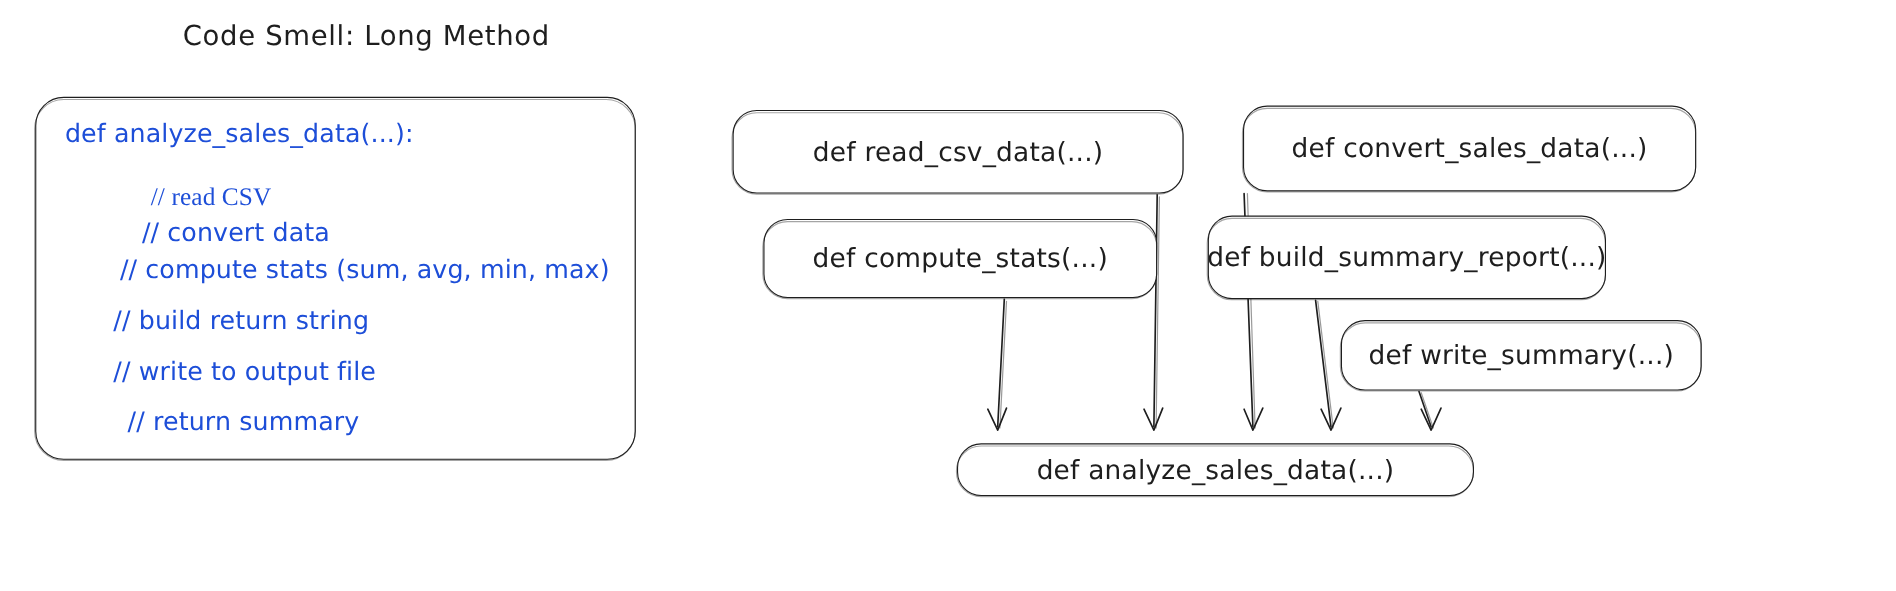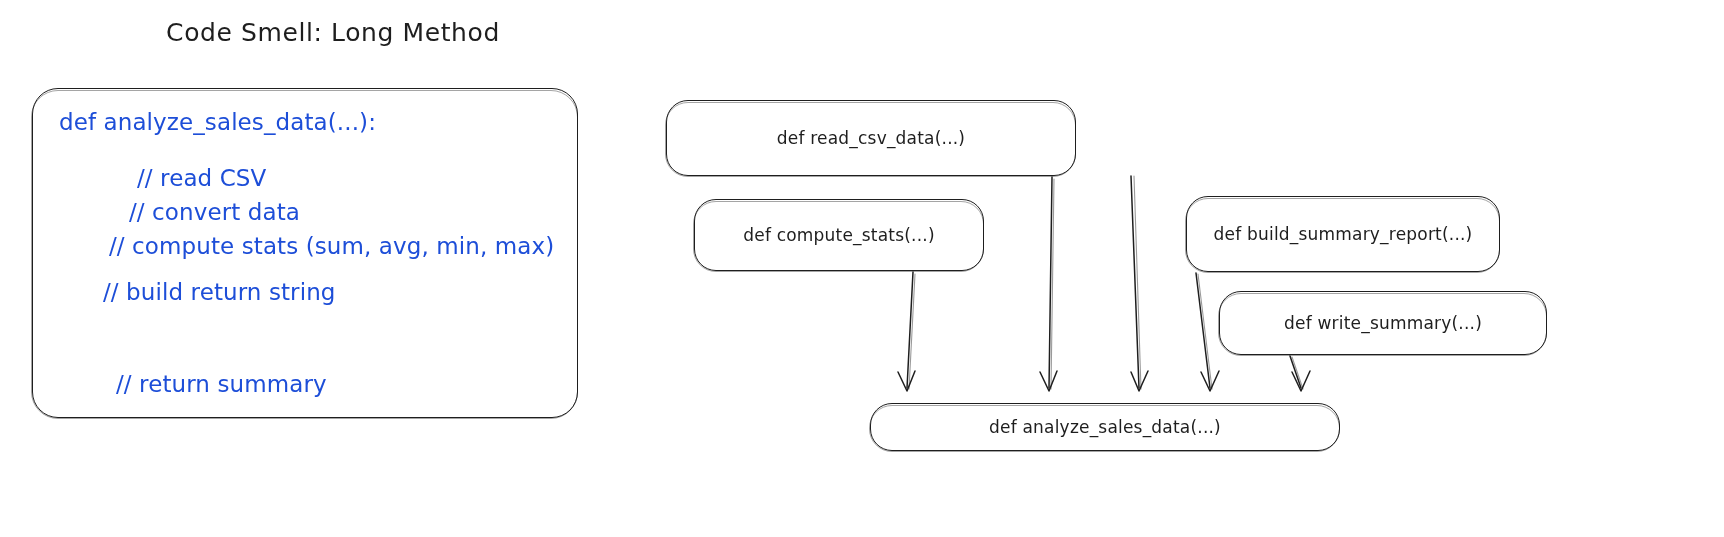--- a/index.html
+++ b/index.html
@@ -56,21 +56,21 @@
     content: "";
     position: absolute;
     left: -2px; right: -1px; top: 1px; bottom: -2px;
     border: 1px solid rgba(30,30,30,0.40);
     border-radius: 23px;
     pointer-events: none;
   }
 
   .box-label {
     font-family: "DejaVu Sans", sans-serif;
-    font-size: 17px;
+    font-size: 24px;
     color: #1e1e1e;
     white-space: nowrap;
     letter-spacing: 0.2px;
   }
 
   
   #long-method-box {
     left: 32px;
     top: 88px;
     width: 546px;
@@ -86,51 +86,52 @@
     font-size: 23px;
     color: #1d4ed8;
     white-space: nowrap;
     letter-spacing: 0.1px;
     line-height: 1;
     position: absolute;
   }
 
   
   #box-read-csv       { left: 666px;  top: 100px; width: 410px; height: 76px; }
-  #box-compute-stats  { left: 694px;  top: 199px; width: 290px; height: 72px; }
+  #box-compute-stats  { left: 694px;  top: 199px; width: 358px; height: 72px; }
   #box-convert-sales  { left: 1130px; top: 96px;  width: 412px; height: 78px; }
-  #box-build-summary  { left: 1186px; top: 196px; width: 314px; height: 76px; }
+  #box-build-summary  { left: 1098px; top: 196px; width: 362px; height: 76px; }
   #box-write-summary  { left: 1219px; top: 291px; width: 328px; height: 64px; }
   #box-analyze-target { left: 870px;  top: 403px; width: 470px; height: 48px; }
 
   .arrow-layer {
     position: absolute;
     inset: 0;
     pointer-events: none;
   }
 </style>
 </head>
 <body>
 
 <div id="canvas">
 
   <div class="panel-title" id="title-left">Code Smell: Long Method</div>
 
   <div class="box" id="long-method-box">
 
     <div class="code-line" style="left:26px; top:22px;">def analyze_sales_data(...):</div>
 
-    <div class="code-line" style="left:104px; top:78px;">// read CSV</div>
+    <div class="code-line" style="left:104px; top:78px;font-family:Liberation Serif, serif;">// read CSV</div>
 
     <div class="code-line" style="left:96px; top:112px;">// convert data</div>
 
     <div class="code-line" style="left:76px; top:146px;">// compute stats (sum, avg, min, max)</div>
 
     <div class="code-line" style="left:70px; top:192px;">// build return string</div>
 
+    <div class="code-line" style="left:70px; top:238px;">// write to output file</div>
 
     <div class="code-line" style="left:83px; top:284px;text-align:right;">// return summary</div>
   </div>
 
 
   <svg class="arrow-layer" width="1724" height="537" xmlns="http://www.w3.org/2000/svg">
     <defs>
       <style>
         .ln { stroke: #1e1e1e; stroke-width: 1.5; fill: none;
               stroke-linecap: round; stroke-linejoin: round; }
@@ -171,20 +172,23 @@
   </svg>
 
   <div class="box" id="box-read-csv">
     <span class="box-label">def read_csv_data(...)</span>
   </div>
 
   <div class="box" id="box-compute-stats">
     <span class="box-label">def compute_stats(...)</span>
   </div>
 
+  <div class="box" id="box-convert-sales">
+    <span class="box-label">def convert_sales_data(...)</span>
+  </div>
 
   <div class="box" id="box-build-summary">
     <span class="box-label">def build_summary_report(...)</span>
   </div>
 
   <div class="box" id="box-analyze-target">
     <span class="box-label">def analyze_sales_data(...)</span>
   </div>
 
   <div class="box" id="box-write-summary">

